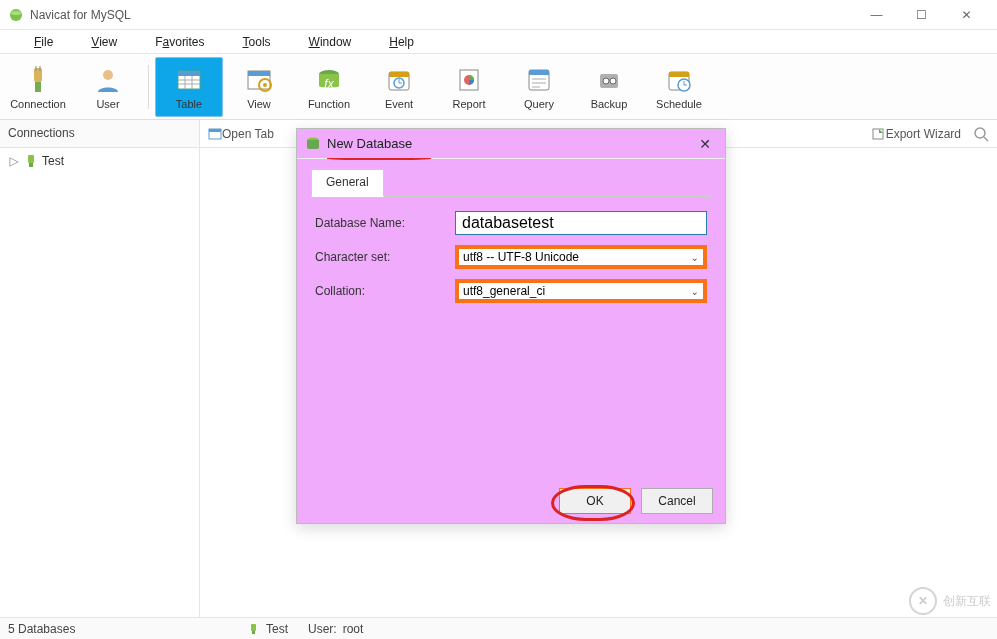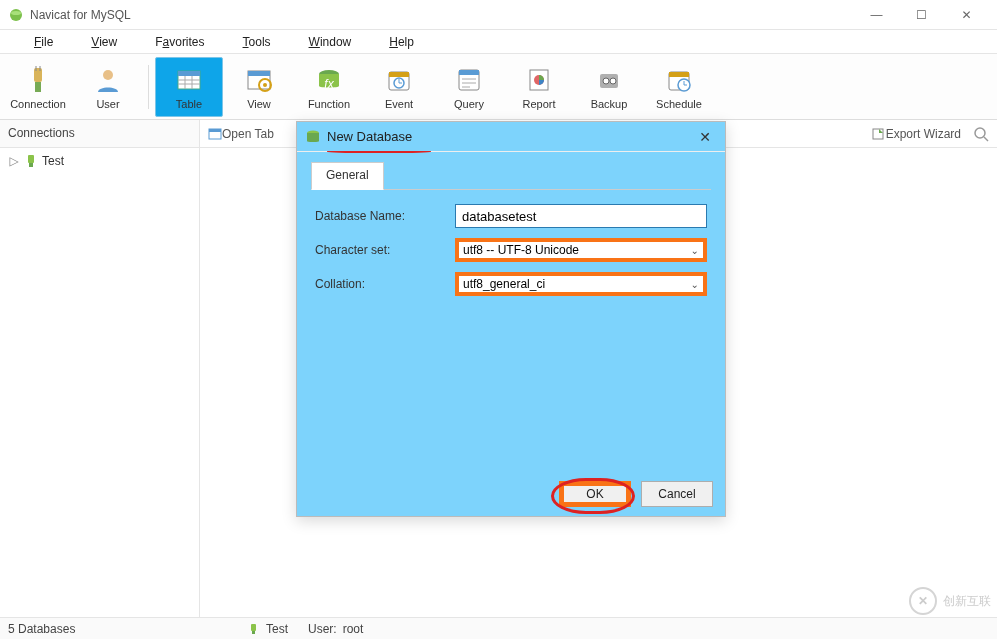--- a/index.html
+++ b/index.html
@@ -32,39 +32,39 @@
 .sidebar { width: 200px; border-right: 1px solid #e5e5e5; padding: 4px; background:#fff; }
 .tree-item { display: flex; align-items: center; gap: 4px; padding: 2px 4px; color: #333; }
 .tree-item .expander { width: 12px; text-align: center; color: #888; }
 .content { flex: 1; background: #fff; position: relative; }
 
 .statusbar { height: 22px; border-top: 1px solid #e5e5e5; display: flex; align-items: center; padding: 0 8px; color: #444; background:#fafafa; }
 .statusbar .st-left { width: 240px; }
 .statusbar .st-right { display: flex; align-items: center; gap: 6px; }
 
 
-.dialog { position: absolute; left: 296px; top: 121px; width: 430px; height: 396px; background: #7dd3fc; border: 1px solid #bbb; box-shadow: 0 4px 14px rgba(0,0,0,0.15); display: flex; flex-direction: column; }
+.dialog { position: absolute; left: 296px; top: 128px; width: 430px; height: 396px; background: #f0abfc; border: 1px solid #bbb; box-shadow: 0 4px 14px rgba(0,0,0,0.15); display: flex; flex-direction: column; }
 .dlg-title { height: 30px; display: flex; align-items: center; padding: 4px 8px; border-bottom: 1px solid #eee; }
 .dlg-title .dlg-icon { width: 16px; height: 16px; margin-right: 6px; }
 .dlg-title .dlg-txt { flex: 1; color: #222; font-size: 13px; }
 .dlg-title .annot-underline { position:absolute; left:30px; top:28px; width:104px; height:3px; border-bottom:2px solid #d22; border-radius: 0 0 40% 40%; }
 .dlg-close { width: 24px; height: 24px; display:flex; align-items:center; justify-content:center; color:#333; font-size:14px; }
 .dlg-body { flex:1; padding: 10px 14px 8px 14px; }
 .tabrow { height: 28px; border-bottom: 1px solid #ccc; display: flex; }
 .tab { padding: 5px 14px; border: 1px solid #ccc; border-bottom: 1px solid #fff; margin-bottom: -1px; background: #fff; color:#333; }
 .form { padding: 14px 4px; }
 .form-row { display: flex; align-items: center; margin-bottom: 10px; }
 .form-row label { width: 140px; color: #333; }
 .form-row .ctl { flex: 1; }
-.txt-input { width: 100%; height: 24px; border: 1px solid #2a7ab0; padding: 2px 6px; font-size: 13px; outline: none; }
+.txt-input { width: 100%; height: 24px; border: 1px solid #2a7ab0; padding: 2px 6px; font-size: 16px; outline: none; }
 .select { width: 100%; height: 24px; border: 4px solid #f97316; padding: 2px 4px; display: flex; align-items: center; justify-content: space-between; background:#fff; }
 .select .chev { color:#555; font-size:10px; }
 .dlg-footer { height: 44px; display: flex; align-items: center; justify-content: flex-end; gap: 10px; padding: 0 12px; }
 .btn { min-width: 72px; height: 26px; border: 1px solid #adadad; background: #f0f0f0; color:#222; display:flex; align-items:center; justify-content:center; }
-.btn.primary { border: 5px solid #f97316; }
+.btn.primary { border: 1px solid #f97316; }
 .ok-annot { position:absolute; left:254px; top:356px; width:84px; height:36px; border:3px solid #d22; border-radius: 50%/60%; pointer-events:none; }
 
 .watermark { position:absolute; right:6px; bottom:24px; color:#ccc; font-size:12px; display:flex; align-items:center; gap:6px; }
 .watermark .wm-logo { width:28px; height:28px; border:2px solid #d5d5d5; border-radius:50%; display:flex; align-items:center; justify-content:center; color:#ccc; font-weight:bold; }
 
 svg { display:block; }
 </style>
 </head>
 <body>
 
@@ -156,39 +156,39 @@
           <circle cx="14" cy="17" r="5" fill="none" stroke="#5a9bd4" stroke-width="1.5"></circle>
           <line x1="14" y1="17" x2="14" y2="13" stroke="#5a9bd4"></line>
           <line x1="14" y1="17" x2="17" y2="17" stroke="#5a9bd4"></line>
         </svg>
       </span>
     <span class="tlabel">Event</span>
   </div>
   <div class="toolbtn">
     <span class="ticon">
         <svg width="28" height="28">
+          <rect x="5" y="4" width="18" height="20" fill="#fff" stroke="#888"></rect>
+          <circle cx="14" cy="14" r="5" fill="#e06666"></circle>
+          <path d="M14 14 L14 9 A5 5 0 0 1 19 14 Z" fill="#6aa84f"></path>
+          <path d="M14 14 L19 14 A5 5 0 0 1 14 19 Z" fill="#3d85c6"></path>
+        </svg>
+      </span>
+    <span class="tlabel">Report</span>
+  </div>
+  <div class="toolbtn">
+    <span class="ticon">
+        <svg width="28" height="28">
           <rect x="4" y="4" width="20" height="20" rx="2" fill="#fff" stroke="#888"></rect>
           <rect x="4" y="4" width="20" height="5" fill="#5a9bd4"></rect>
           <line x1="7" y1="13" x2="21" y2="13" stroke="#aaa"></line>
           <line x1="7" y1="17" x2="21" y2="17" stroke="#aaa"></line>
           <line x1="7" y1="21" x2="15" y2="21" stroke="#aaa"></line>
         </svg>
       </span>
     <span class="tlabel">Query</span>
-  </div>
-  <div class="toolbtn">
-    <span class="ticon">
-        <svg width="28" height="28">
-          <rect x="5" y="4" width="18" height="20" fill="#fff" stroke="#888"></rect>
-          <circle cx="14" cy="14" r="5" fill="#e06666"></circle>
-          <path d="M14 14 L14 9 A5 5 0 0 1 19 14 Z" fill="#6aa84f"></path>
-          <path d="M14 14 L19 14 A5 5 0 0 1 14 19 Z" fill="#3d85c6"></path>
-        </svg>
-      </span>
-    <span class="tlabel">Report</span>
   </div>
   <div class="toolbtn">
     <span class="ticon">
         <svg width="28" height="28">
           <rect x="5" y="8" width="18" height="14" rx="2" fill="#b0b0b0"></rect>
           <circle cx="11" cy="15" r="3" fill="#fff" stroke="#666"></circle>
           <circle cx="18" cy="15" r="3" fill="#fff" stroke="#666"></circle>
         </svg>
       </span>
     <span class="tlabel">Backup</span>

